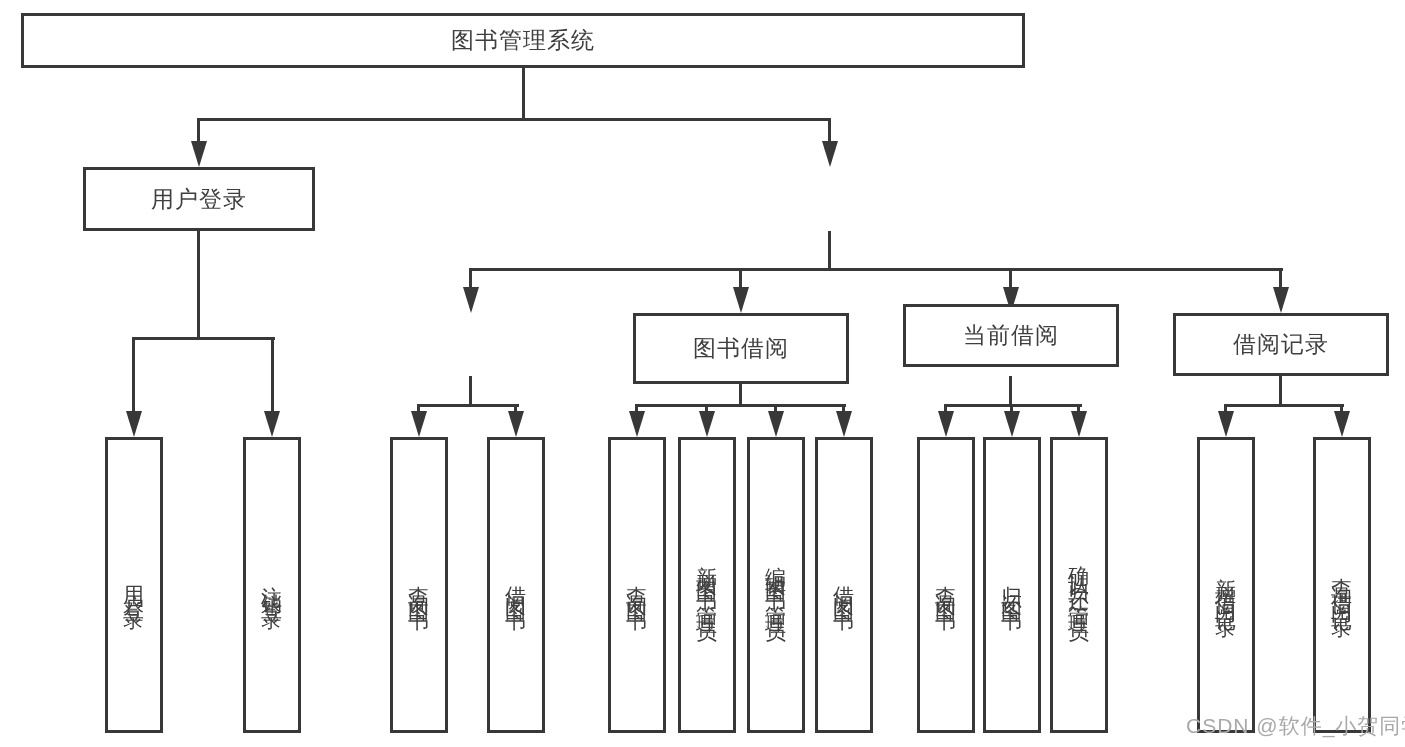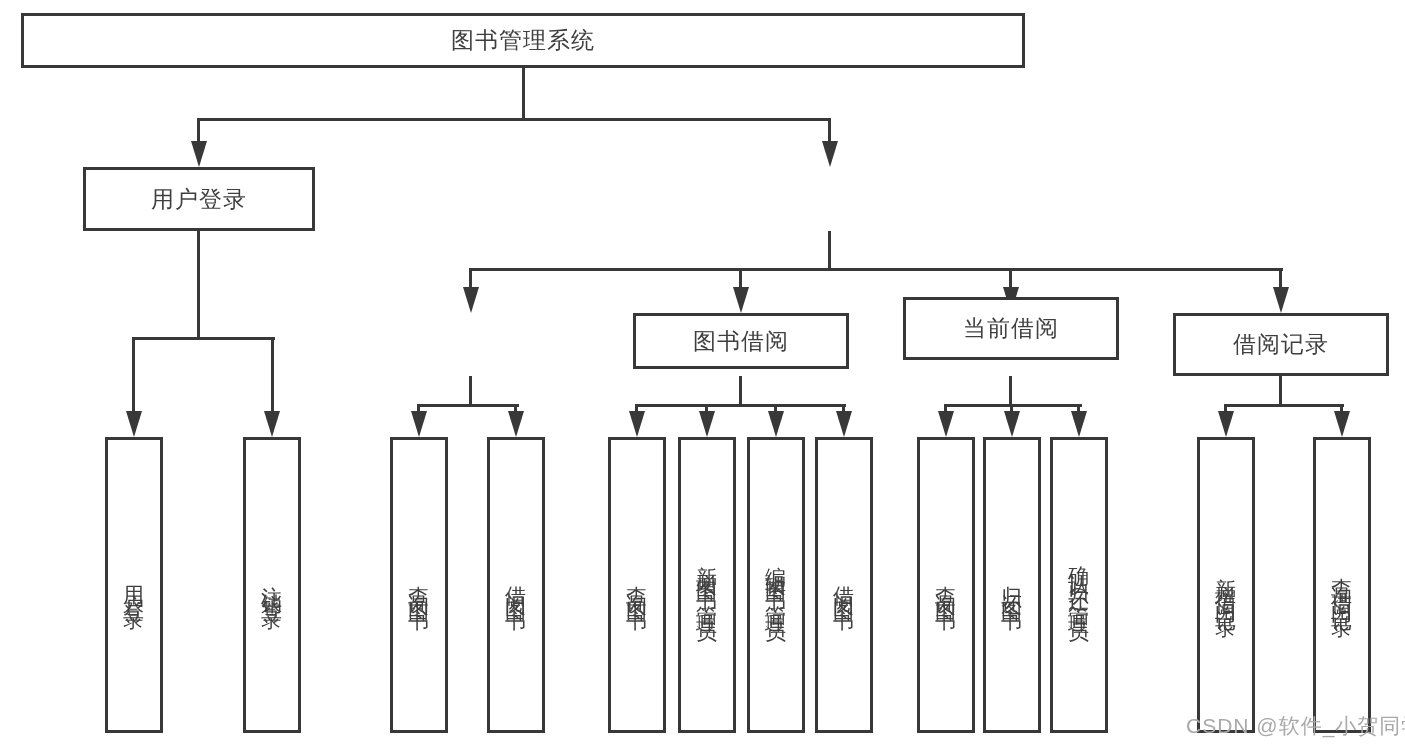--- a/index.html
+++ b/index.html
@@ -112,24 +112,24 @@
   <div class="arr" style="left:1334px;top:411px;"></div>
 
   <div class="box" style="left:21px;top:13px;width:1004px;height:55px;">
     <span class="hlabel">图书管理系统</span>
   </div>
 
   <div class="box" style="left:83px;top:167px;width:232px;height:64px;">
     <span class="hlabel">用户登录</span>
   </div>
 
-  <div class="box" style="left:633px;top:313px;width:216px;height:56px;">
+  <div class="box" style="left:633px;top:313px;width:216px;height:71px;">
     <span class="hlabel">图书借阅</span>
   </div>
-  <div class="box" style="left:903px;top:297px;width:216px;height:63px;align-items:center;">
+  <div class="box" style="left:903px;top:304px;width:216px;height:63px;align-items:center;">
     <span class="hlabel">当前借阅</span>
   </div>
   <div class="box" style="left:1173px;top:313px;width:216px;height:63px;">
     <span class="hlabel">借阅记录</span>
   </div>
 
   <div class="box leaf" style="left:105px;top:437px;width:58px;height:296px;">
     <span class="vtext">用户登录</span>
   </div>
   <div class="box leaf" style="left:243px;top:437px;width:58px;height:296px;">

